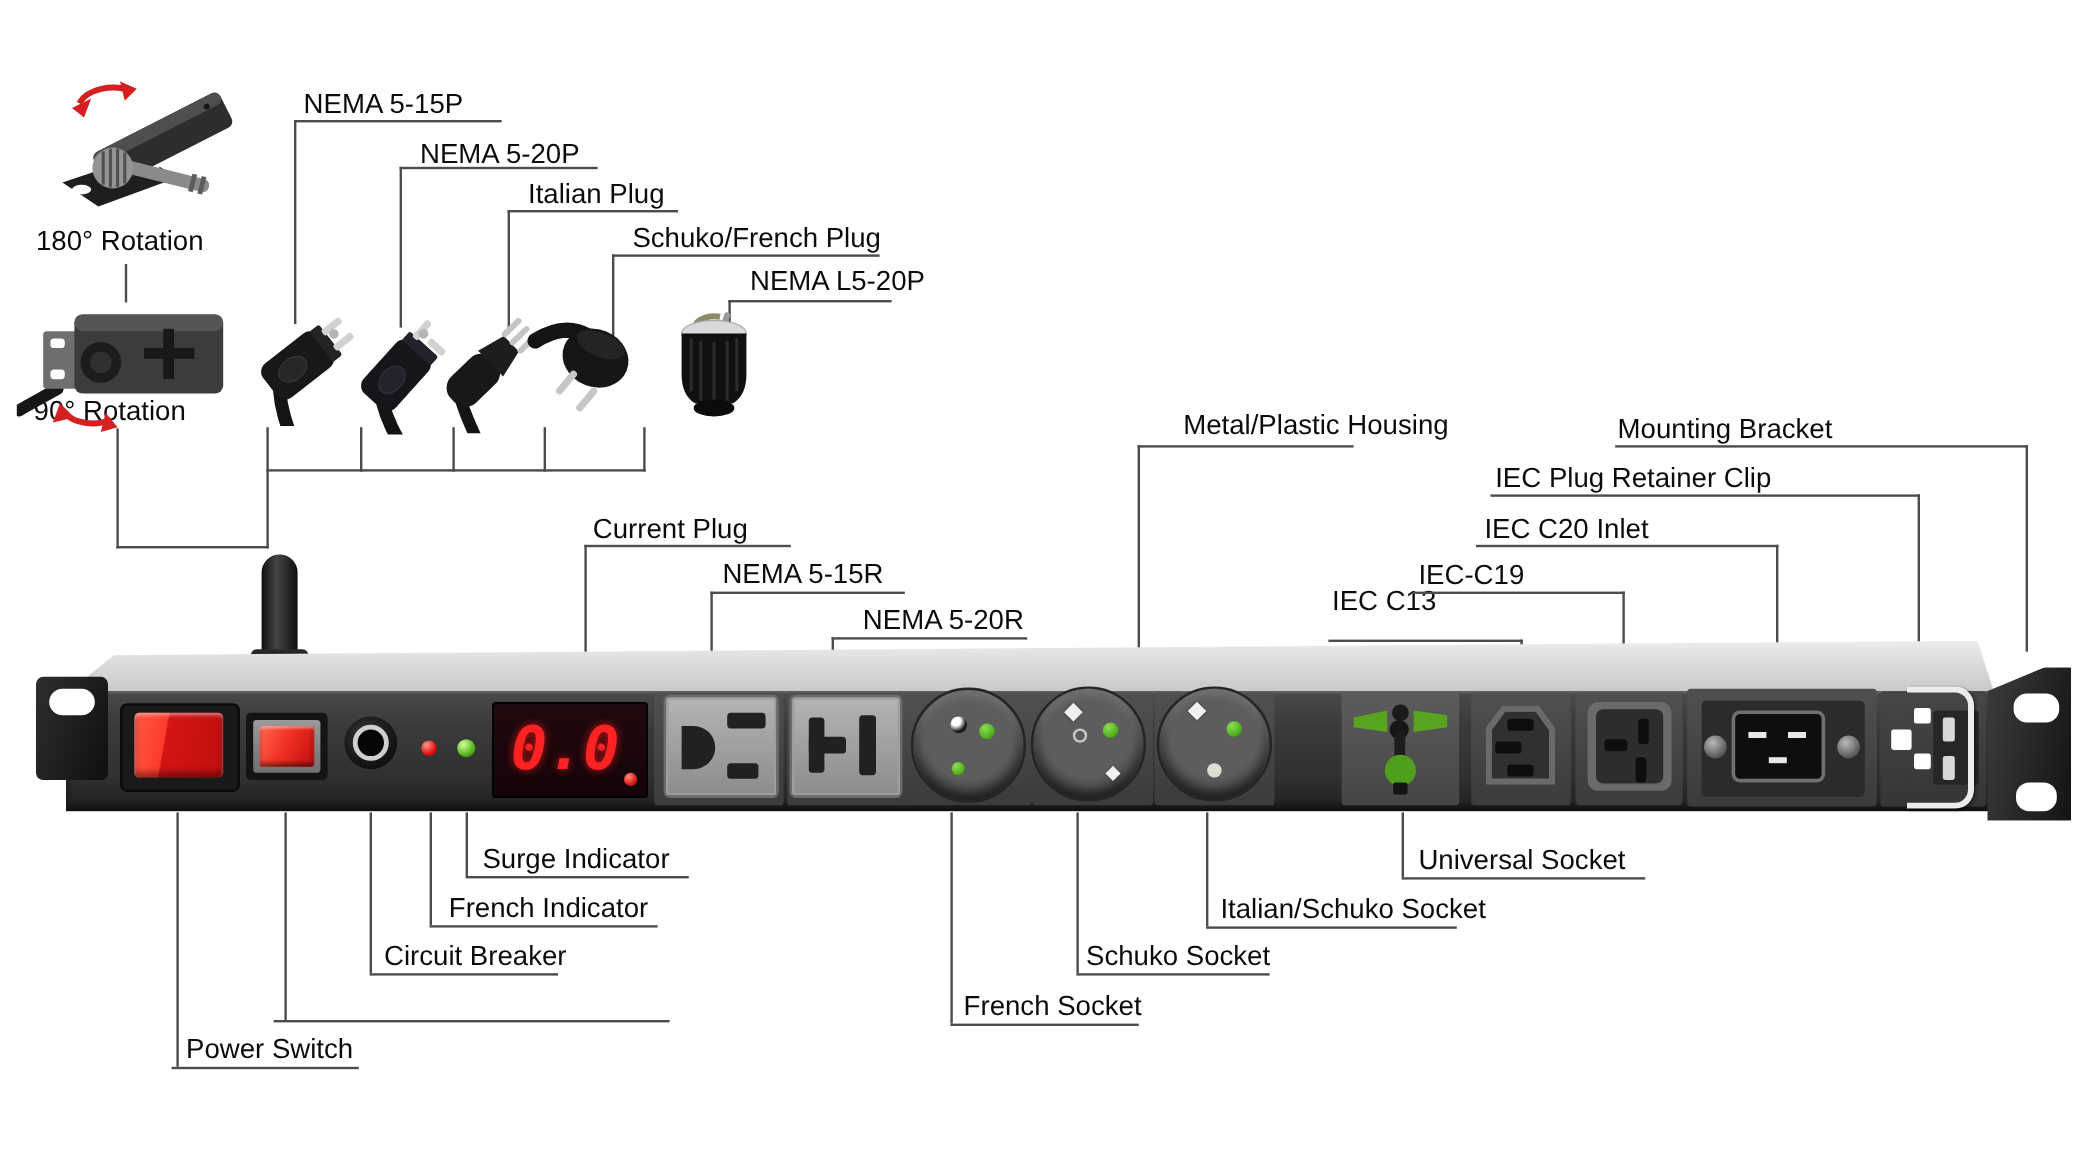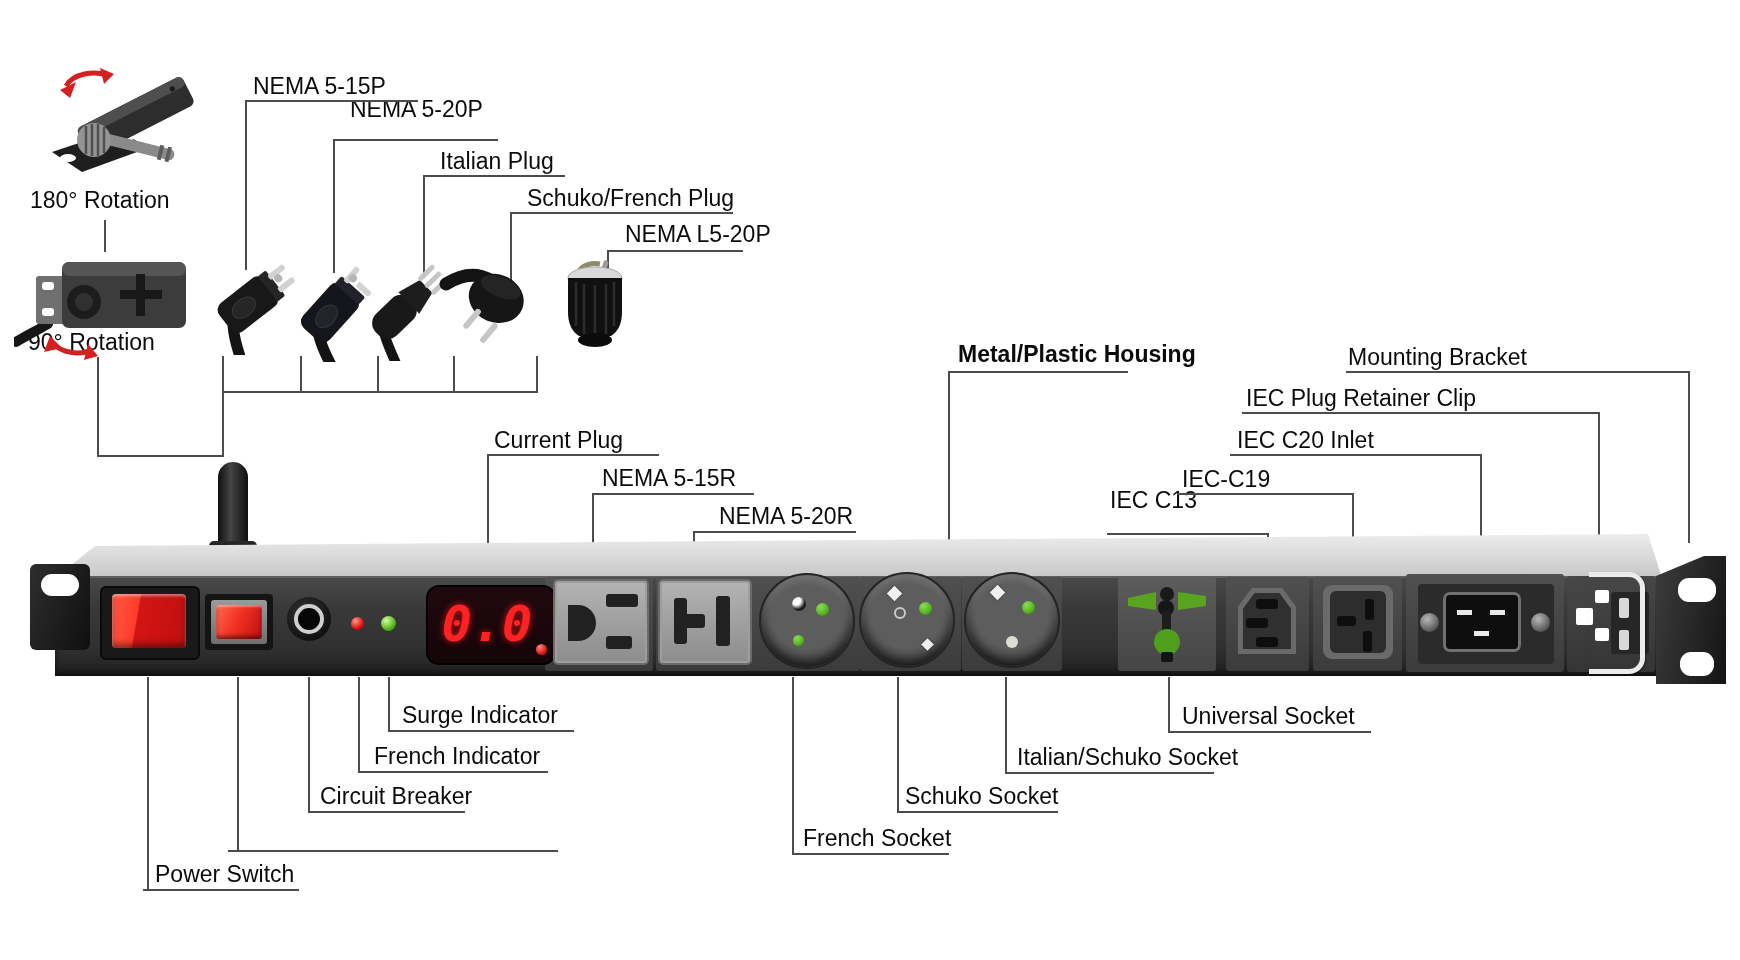--- a/index.html
+++ b/index.html
@@ -1,19 +1,19 @@
 <!DOCTYPE html>
 <html><head>
 <meta charset="utf-8">
 <style>
   html,body{margin:0;padding:0;background:#fff;}
   #canvas{position:relative;width:1740px;height:960px;background:#fff;overflow:hidden;
           font-family:"Liberation Sans",sans-serif;}
   .lbl{position:absolute;font-size:23px;color:#0b0b0b;white-space:nowrap;line-height:1.05;}
-  .lbl.bold{font-weight:bold;}
+  .lbl.bold{font-weight:normal;margin-left:28px;}
   .lh,.lv{position:absolute;background:#4c4c4c;}
   .lh{height:2px;}
   .lv{width:2px;}
   .module{position:absolute;top:577px;height:94px;background:linear-gradient(#505050,#3b3b3b);
           border-radius:3px;}
   .socket-round{position:absolute;width:92px;height:92px;border-radius:50%;
      background:radial-gradient(circle at 50% 40%, #5d5d5d 52%, #404040 74%, #303030 100%);
      border:2px solid #242424;
      box-shadow:inset 0 5px 7px rgba(255,255,255,.14), inset 0 -6px 9px rgba(0,0,0,.55);}
   .gdot{position:absolute;width:13px;height:13px;border-radius:50%;
@@ -26,21 +26,21 @@
   .screw{position:absolute;width:19px;height:19px;border-radius:50%;
      background:radial-gradient(circle at 38% 32%, #b9b9b9, #6d6d6d 55%, #2e2e2e);}
   .whole{position:absolute;background:#fff;border-radius:11px;}
 </style>
 </head>
 <body>
 
 <div id="canvas">
 
   <span class="lbl" style="left:253px;top:74px">NEMA 5-15P</span>
-  <span class="lbl" style="left:350px;top:97px">NEMA 5-20P</span>
+  <span class="lbl" style="left:350px;top:116px">NEMA 5-20P</span>
   <span class="lbl" style="left:440px;top:149px">Italian Plug</span>
   <span class="lbl" style="left:527px;top:186px">Schuko/French Plug</span>
   <span class="lbl" style="left:625px;top:222px">NEMA L5-20P</span>
   <span class="lbl" style="left:30px;top:188px">180° Rotation</span>
   <span class="lbl" style="left:28px;top:330px">90° Rotation</span>
   <span class="lbl" style="left:494px;top:428px">Current Plug</span>
   <span class="lbl" style="left:602px;top:466px">NEMA 5-15R</span>
   <span class="lbl" style="left:719px;top:504px">NEMA 5-20R</span>
   <span class="lbl bold" style="left:958px;top:342px">Metal/Plastic Housing</span>
   <span class="lbl" style="left:1348px;top:345px">Mounting Bracket</span>
@@ -261,21 +261,21 @@
        background:radial-gradient(circle at 42% 38%,#3a3a3a,#101010 70%)">
     <div style="position:absolute;left:7px;top:7px;width:30px;height:30px;border-radius:50%;
          background:#060606;border:4px solid #cfcfcf;box-sizing:border-box"></div>
   </div>
 
   <div style="position:absolute;left:351px;top:617px;width:13px;height:13px;border-radius:50%;
        background:radial-gradient(circle at 35% 30%,#ff9a8a,#e01010 60%,#7d0404)"></div>
   <div style="position:absolute;left:381px;top:616px;width:15px;height:15px;border-radius:50%;
        background:radial-gradient(circle at 35% 30%,#d2ff9a,#55b41e 60%,#1f6a04)"></div>
 
-  <div style="position:absolute;left:426px;top:585px;width:126px;height:76px;border-radius:13px;
+  <div style="position:absolute;left:410px;top:585px;width:126px;height:76px;border-radius:3px;
        background:linear-gradient(#20090e,#150408);border:2px solid #000">
     <span style="position:absolute;left:0;right:8px;top:8px;text-align:center;
          font-family:'DejaVu Sans Mono',monospace;font-weight:bold;font-style:italic;font-size:50px;
          color:#ff2222;text-shadow:0 0 7px rgba(255,30,30,.75)">0.0</span>
     <div style="position:absolute;right:7px;bottom:8px;width:11px;height:11px;border-radius:50%;
          background:radial-gradient(circle at 35% 30%,#ff8a7a,#d41414 65%)"></div>
   </div>
 
   <div class="nema-plate" style="left:553px;width:92px">
     <div class="hole" style="left:13px;top:24px;width:28px;height:36px;border-radius:0 18px 18px 0"></div>

